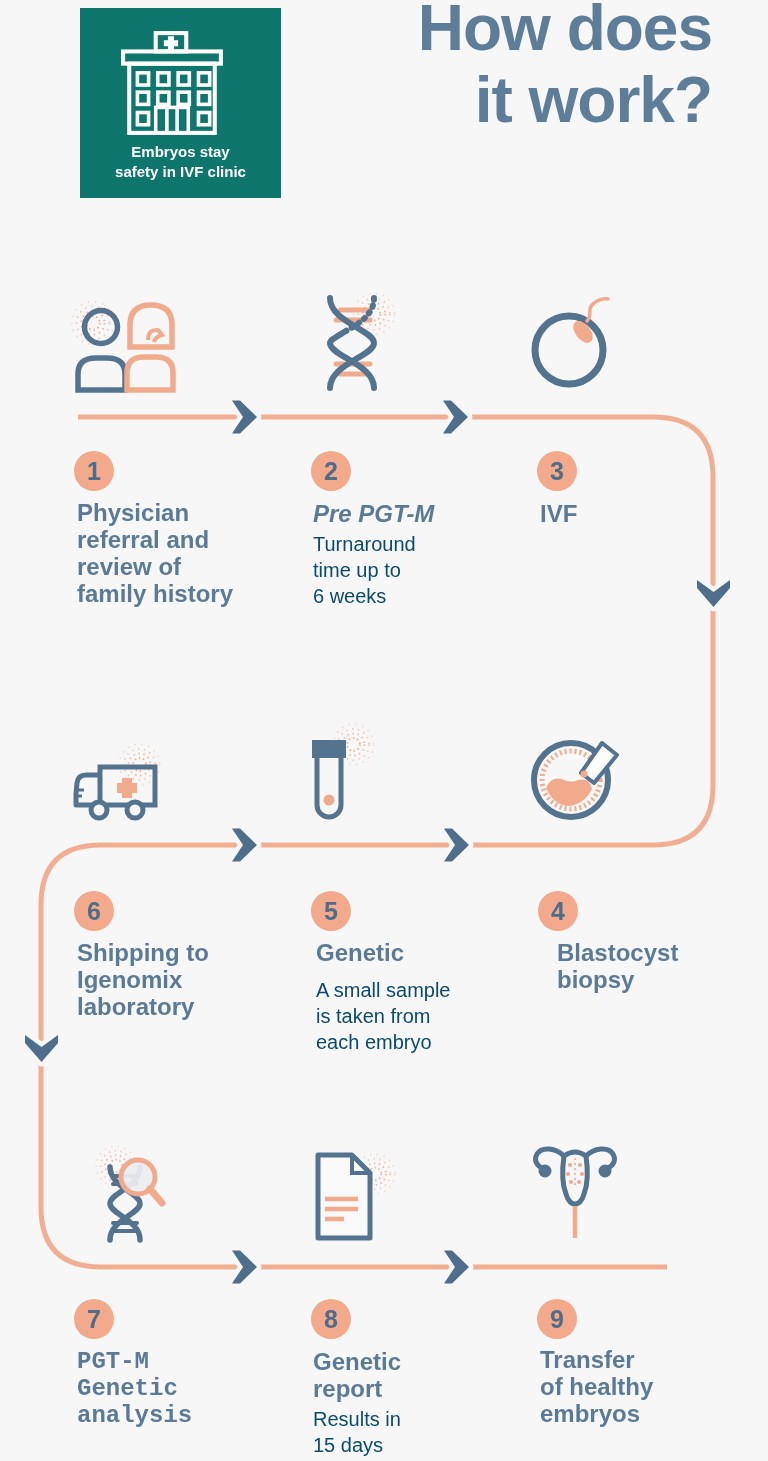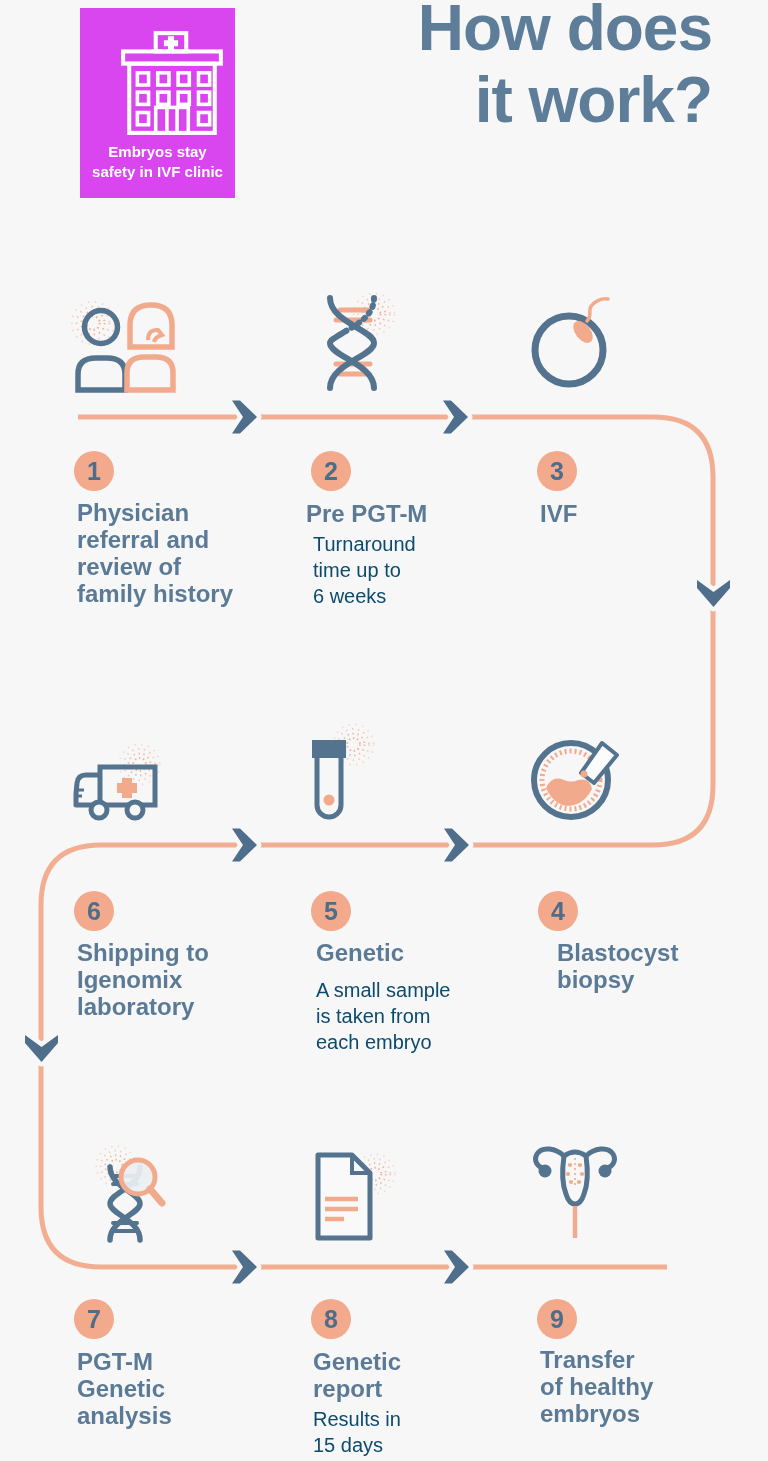--- a/index.html
+++ b/index.html
@@ -4,21 +4,21 @@
 <style>
   html,body{margin:0;padding:0;background:#e9e9e9;}
   #canvas{
     position:relative;width:768px;height:1461px;background:#F7F7F7;
     overflow:hidden;font-family:"Liberation Sans","DejaVu Sans",sans-serif;
     margin:0 auto;
   }
   .abs{position:absolute;}
   svg{display:block;overflow:visible;}
   
-  #badge{left:80px;top:8px;width:155px;height:190px;background:#d946ef;}
+  #badge{left:80px;top:8px;width:201px;height:190px;background:#0f766e;}
   #badge-icon{position:absolute;left:36px;top:22px;}
   #badge-label{
     position:absolute;left:0;right:0;bottom:16px;text-align:center;
     color:#FFFFFF;font-weight:bold;font-size:15px;line-height:20px;white-space:pre-line;
   }
   #main-title{
     right:56px;top:-8px;text-align:right;color:#5E7D99;font-weight:bold;
     font-size:64px;line-height:72px;letter-spacing:-1px;white-space:pre-line;
   }
   
@@ -27,26 +27,26 @@
     font-weight:bold;font-size:25px;display:flex;align-items:center;justify-content:center;
   }
   .title{
     color:#5B7A96;font-weight:bold;font-size:24px;line-height:27px;white-space:pre-line;
   }
   .sub{
     color:#0c4a6e;font-size:20px;line-height:26px;white-space:pre-line;
   }
   
   #num-1{left:74px;top:451px;}   #title-1{left:77px;top:499px;}
-  #num-2{left:311px;top:451px;}  #title-2{left:306px;top:500px;} #sub-2{left:313px;top:531px;}
+  #num-2{left:311px;top:451px;}  #title-2{left:313px;top:500px;font-style:italic;} #sub-2{left:313px;top:531px;}
   #num-3{left:537px;top:451px;}  #title-3{left:540px;top:500px;}
   #num-6{left:74px;top:891px;}   #title-6{left:77px;top:939px;}
   #num-5{left:311px;top:891px;}  #title-5{left:316px;top:939px;} #sub-5{left:316px;top:977px;}
   #num-4{left:538px;top:891px;}  #title-4{left:541px;top:939px;margin-left:16px;}
-  #num-7{left:74px;top:1299px;}  #title-7{left:77px;top:1348px;}
+  #num-7{left:74px;top:1299px;}  #title-7{left:77px;top:1348px;font-family:Liberation Mono, monospace;}
   #num-8{left:311px;top:1299px;} #title-8{left:313px;top:1348px;} #sub-8{left:313px;top:1406px;}
   #num-9{left:537px;top:1299px;} #title-9{left:540px;top:1346px;}
   
   #icon-1{left:72px;top:300px;} #icon-2{left:316px;top:296px;} #icon-3{left:524px;top:292px;}
   #icon-4{left:524px;top:733px;} #icon-5{left:308px;top:731px;} #icon-6{left:70px;top:750px;}
   #icon-7{left:98px;top:1146px;} #icon-8{left:313px;top:1152px;} #icon-9{left:528px;top:1144px;}
 </style>
 </head>
 <body>
 

